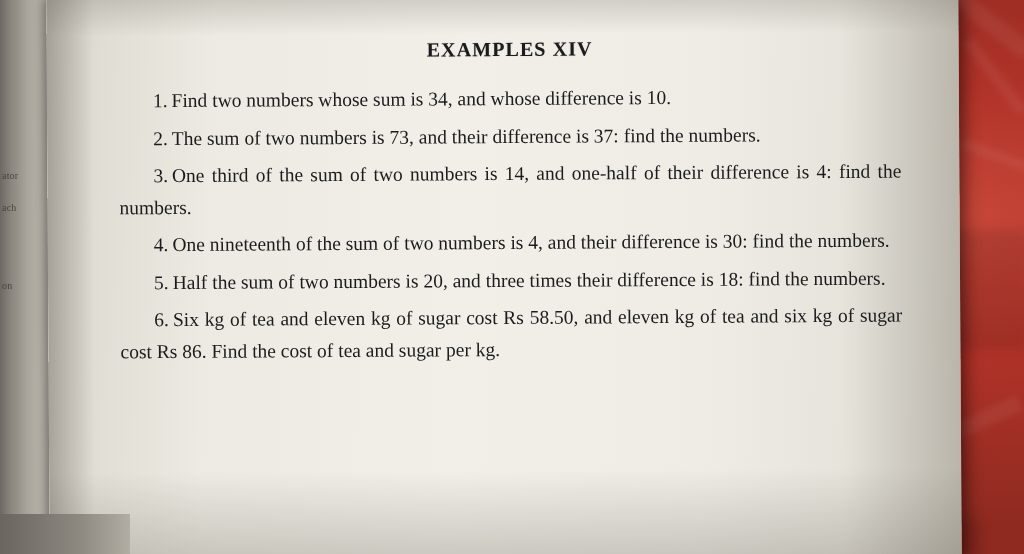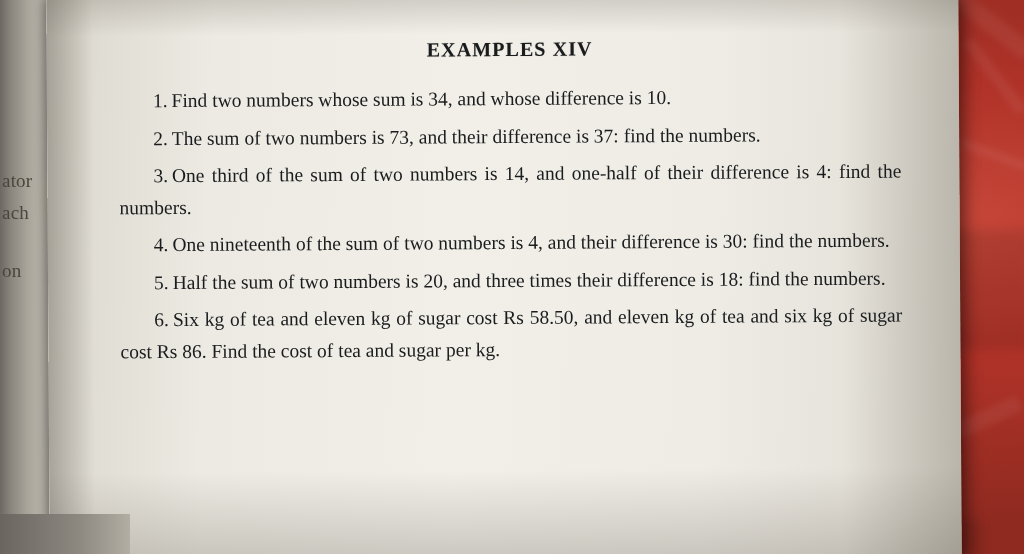--- a/index.html
+++ b/index.html
@@ -43,21 +43,21 @@
     left: 0;
     top: 0;
     width: 60px;
     height: 554px;
     background: linear-gradient(90deg, #6d6862 0%, #8a857d 18%, #a9a49a 45%, #bdb8ae 75%, #c9c4ba 100%);
   }
   .left-strip-text {
     position: absolute;
     left: 2px;
     color: #4a463f;
-    font-size: 19px;
+    font-size: 10px;
     font-family: "Liberation Serif", serif;
     letter-spacing: 0.2px;
   }
 
   
   .page {
     position: absolute;
     left: 48px;
     top: -6px;
     width: 912px;
@@ -141,21 +141,21 @@
   <div class="cloth-streak" style="left:930px; top:10px; width:110px; height:18px; transform:rotate(38deg);"></div>
   <div class="cloth-streak" style="left:950px; top:70px; width:90px; height:12px; transform:rotate(52deg);"></div>
   <div class="cloth-streak" style="left:960px; top:150px; width:70px; height:10px; transform:rotate(20deg);"></div>
   <div class="cloth-dark" style="left:900px; top:230px; width:130px; height:120px;"></div>
   <div class="cloth-streak" style="left:905px; top:420px; width:120px; height:16px; transform:rotate(-25deg);"></div>
   <div class="cloth-dark" style="left:120px; top:520px; width:860px; height:40px;"></div>
 
   <div class="left-strip"></div>
   <div class="left-strip-text" style="top:170px;">ator</div>
   <div class="left-strip-text" style="top:202px;">ach</div>
-  <div class="left-strip-text" style="top:260px;">on</div>
+  <div class="left-strip-text" style="top:280px;">on</div>
 
   <div class="page">
     <div class="page-shade-top"></div>
     <div class="page-shade-bottom"></div>
     <div class="page-shade-right"></div>
     <div class="page-shade-left"></div>
 
     <div class="content">
       <div class="doc-title">EXAMPLES XIV</div>
 

